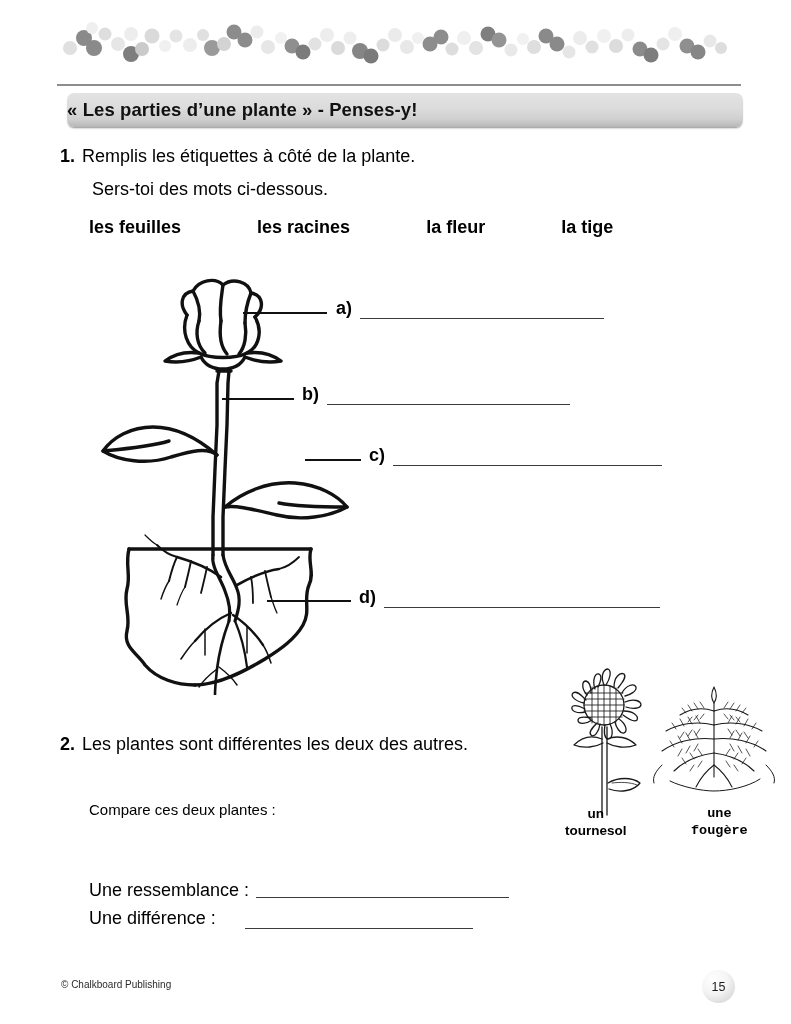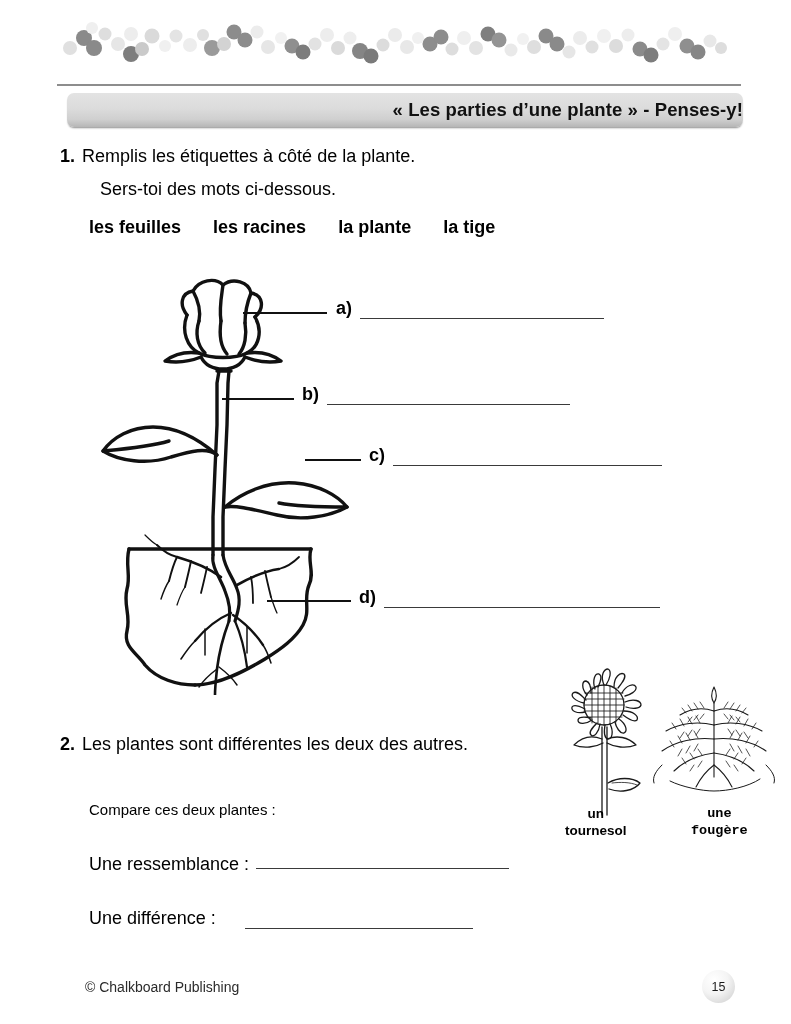--- a/index.html
+++ b/index.html
@@ -40,21 +40,21 @@
     position: absolute;
     left: 67px;
     top: 93px;
     width: 676px;
     height: 34px;
     border-radius: 7px;
     background: linear-gradient(to bottom, #e3e3e3 0%, #dcdcdc 45%, #cfcfcf 78%, #b6b6b6 100%);
     box-shadow: 0 2px 2px -1px rgba(0,0,0,0.45);
     display: flex;
     align-items: center;
-    justify-content: flex-end;
+    justify-content: flex-start;
   }
   #title-banner .banner-text {
     font-size: 18.5px;
     font-weight: bold;
     letter-spacing: 0.1px;
     color: #111111;
     white-space: nowrap;
   }
 
   
@@ -69,38 +69,39 @@
   #q1-line1 {
     position: absolute;
     left: 60px;
     top: 146px;
     display: flex;
     align-items: baseline;
     gap: 7px;
   }
   #q1-line2 {
     position: absolute;
-    left: 100px;
+    left: 92px;
     top: 179px;
     font-size: 18px;
   }
 
   #word-bank {
     position: absolute;
     left: 89px;
     top: 217px;
     display: flex;
     align-items: baseline;
+    gap: 25px;
   }
   #word-bank .word {
     font-size: 18px;
     font-weight: bold;
     white-space: nowrap;
   }
-  #word-bank .word + .word { margin-left: 32px; }
+  #word-bank .word + .word { margin-left: 51px; }
 
   
   #plant-figure {
     position: absolute;
     left: 95px;
     top: 255px;
     width: 290px;
     height: 440px;
   }
 
@@ -152,23 +153,23 @@
   }
   #q2-compare {
     position: absolute;
     left: 89px;
     top: 801px;
     font-size: 15px;
   }
   #q2-similar {
     position: absolute;
     left: 89px;
-    top: 855px;
-    display: flex;
-    align-items: flex-start;
+    top: 881px;
+    display: flex;
+    align-items: center;
   }
   #q2-different {
     position: absolute;
     left: 89px;
     top: 909px;
     display: flex;
     align-items: flex-end;
     gap: 22px;
   }
   #q2-similar .prompt, #q2-different .prompt {
@@ -195,23 +196,22 @@
     text-align: center;
   }
   #caption-sunflower { left: 565px; top: 805px; }
   #caption-fern { left: 691px; top: 805px; font-family: Liberation Mono, monospace; }
 
   
   #footer-copyright {
     position: absolute;
     left: 61px;
     top: 979px;
-    font-size: 14px;
+    font-size: 10px;
     color: #2b2b2b;
-    margin-left: 24px;
   }
   #page-badge {
     position: absolute;
     left: 702px;
     top: 970px;
     width: 33px;
     height: 33px;
     border-radius: 50%;
     background: radial-gradient(circle at 36% 30%, #ffffff 0%, #f4f4f4 45%, #d8d8d8 82%, #c2c2c2 100%);
     display: flex;
@@ -297,21 +297,21 @@
 
 <div id="q1-line1">
   <span class="q-num">1.</span>
   <span class="q-text">Remplis les étiquettes à côté de la plante.</span>
 </div>
 <div id="q1-line2">Sers-toi des mots ci-dessous.</div>
 
 <div id="word-bank">
   <span class="word">les feuilles</span>
   <span class="word">les racines</span>
-  <span class="word">la plante</span>
+  <span class="word">la fleur</span>
   <span class="word">la tige</span>
 </div>
 
 <svg id="plant-figure" viewBox="0 0 290 440" xmlns="http://www.w3.org/2000/svg" fill="none" stroke="#111111" stroke-width="3.4" stroke-linecap="round" stroke-linejoin="round">
 
   <g>
     <path d="M92 60 C84 50, 86 38, 98 36 C104 25, 120 22, 128 30 C138 22, 154 27, 156 38 C168 40, 170 53, 160 62"></path>
     <path d="M98 36 C104 47, 106 56, 104 66"></path>
     <path d="M128 30 C126 44, 124 54, 126 66"></path>
     <path d="M156 38 C152 48, 150 58, 150 68"></path>

